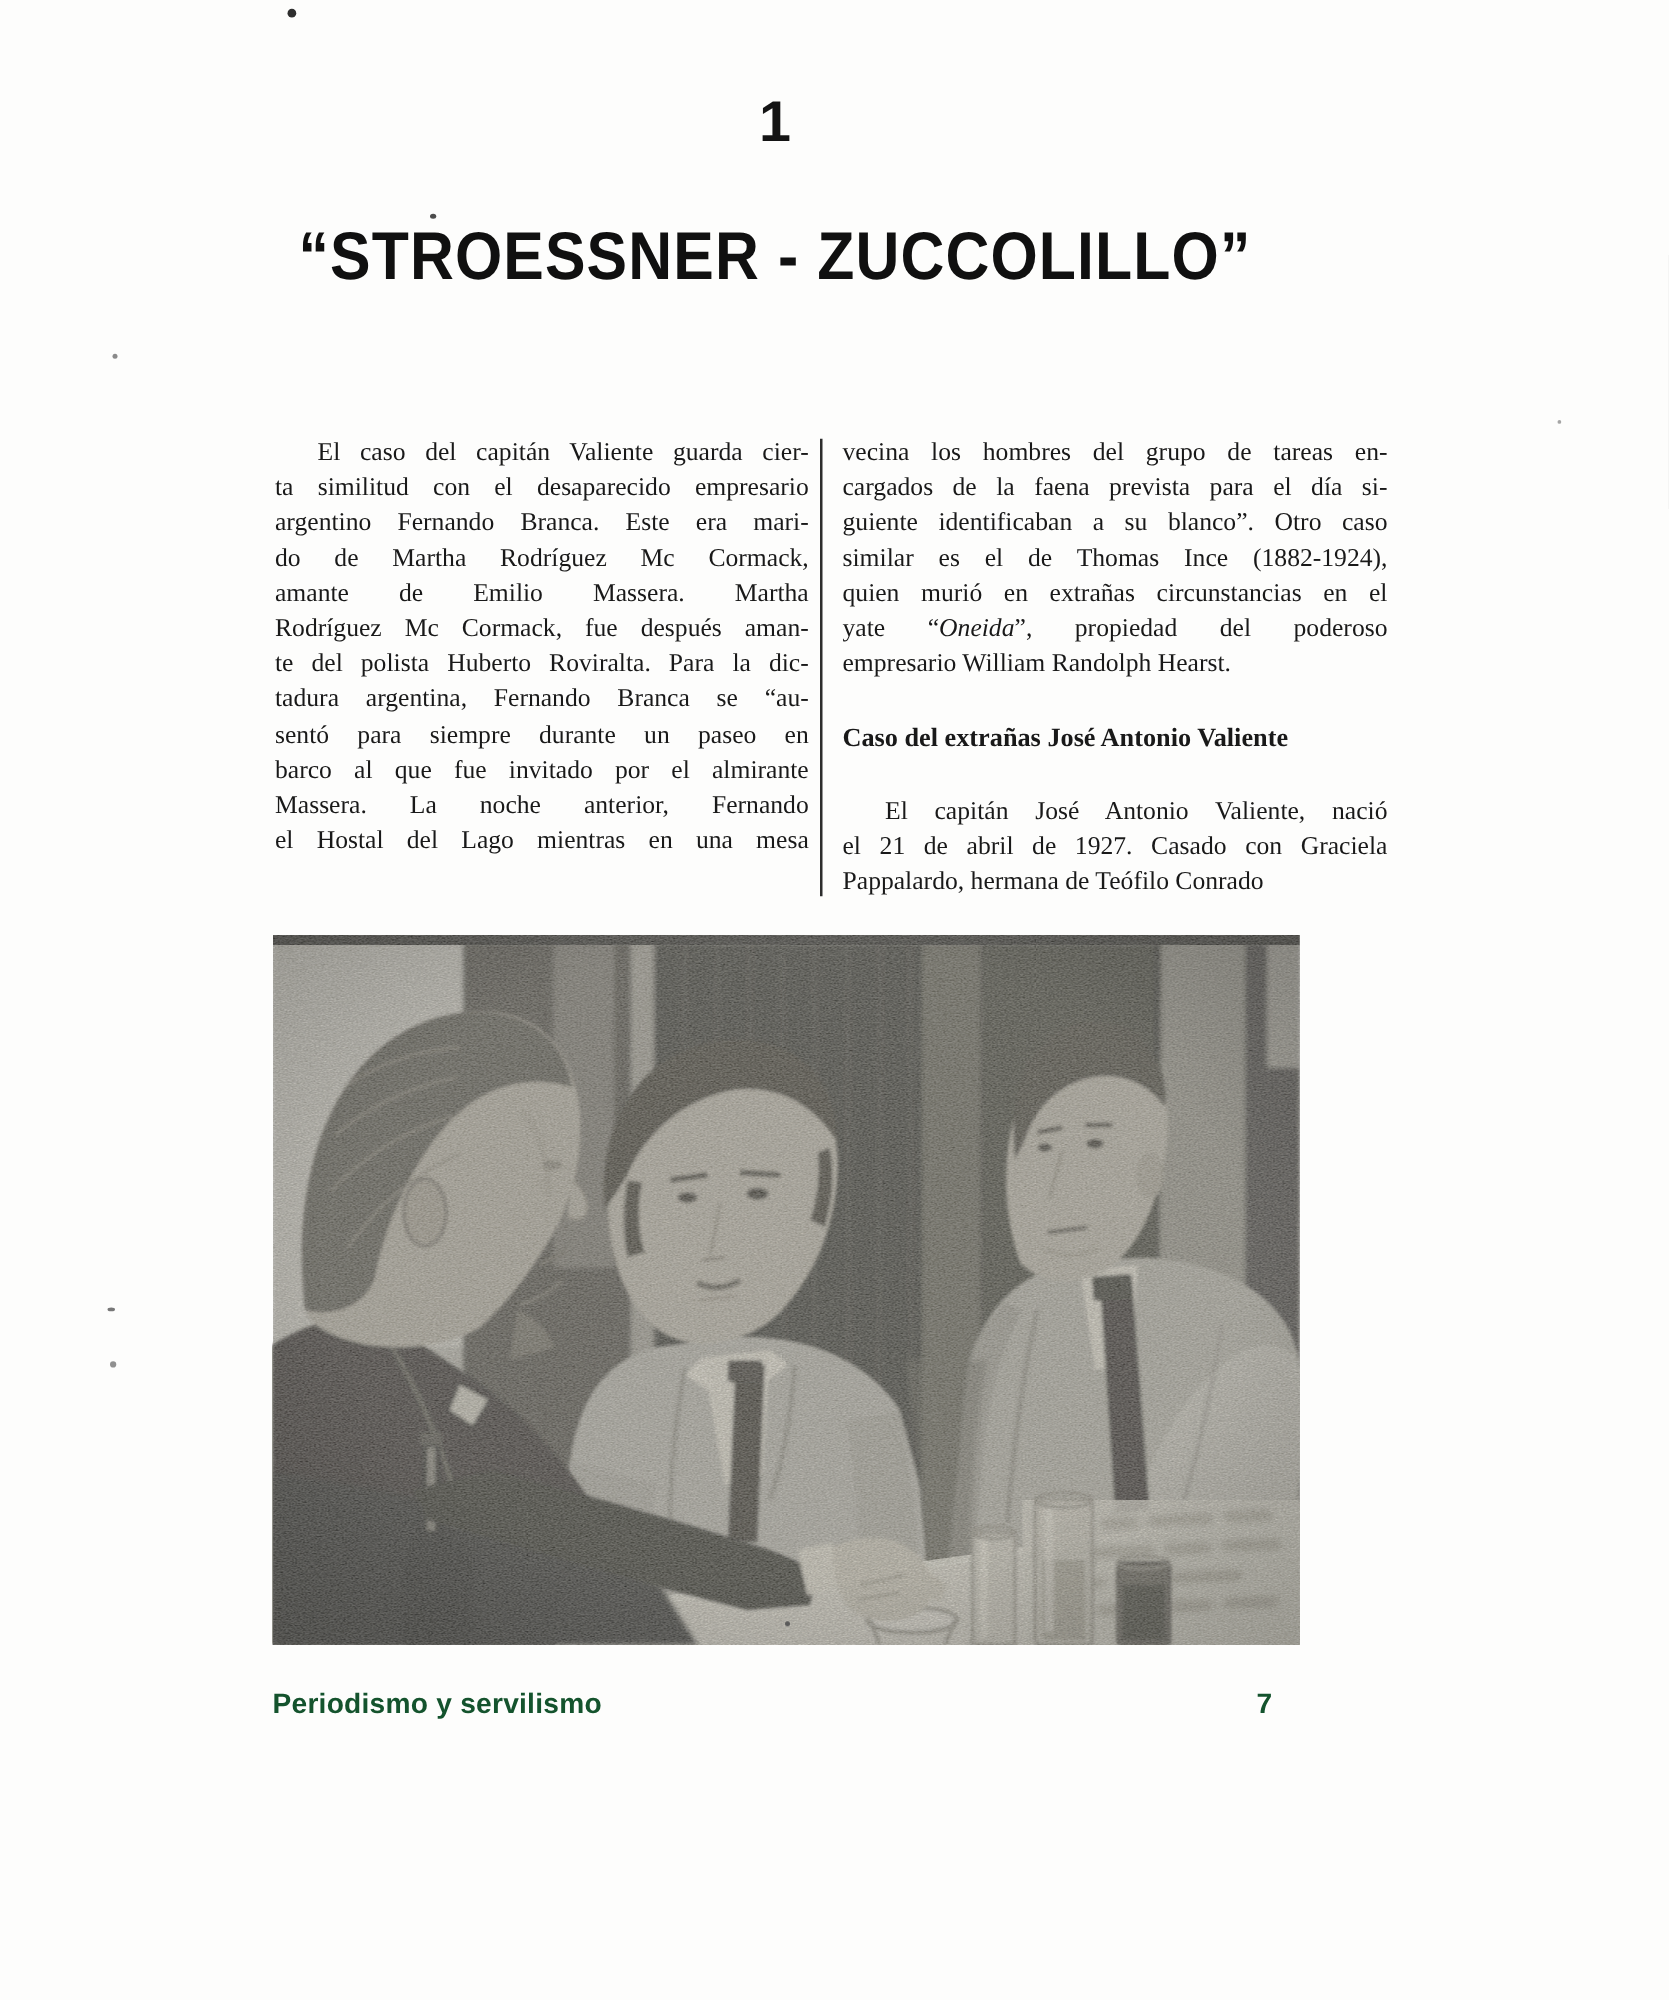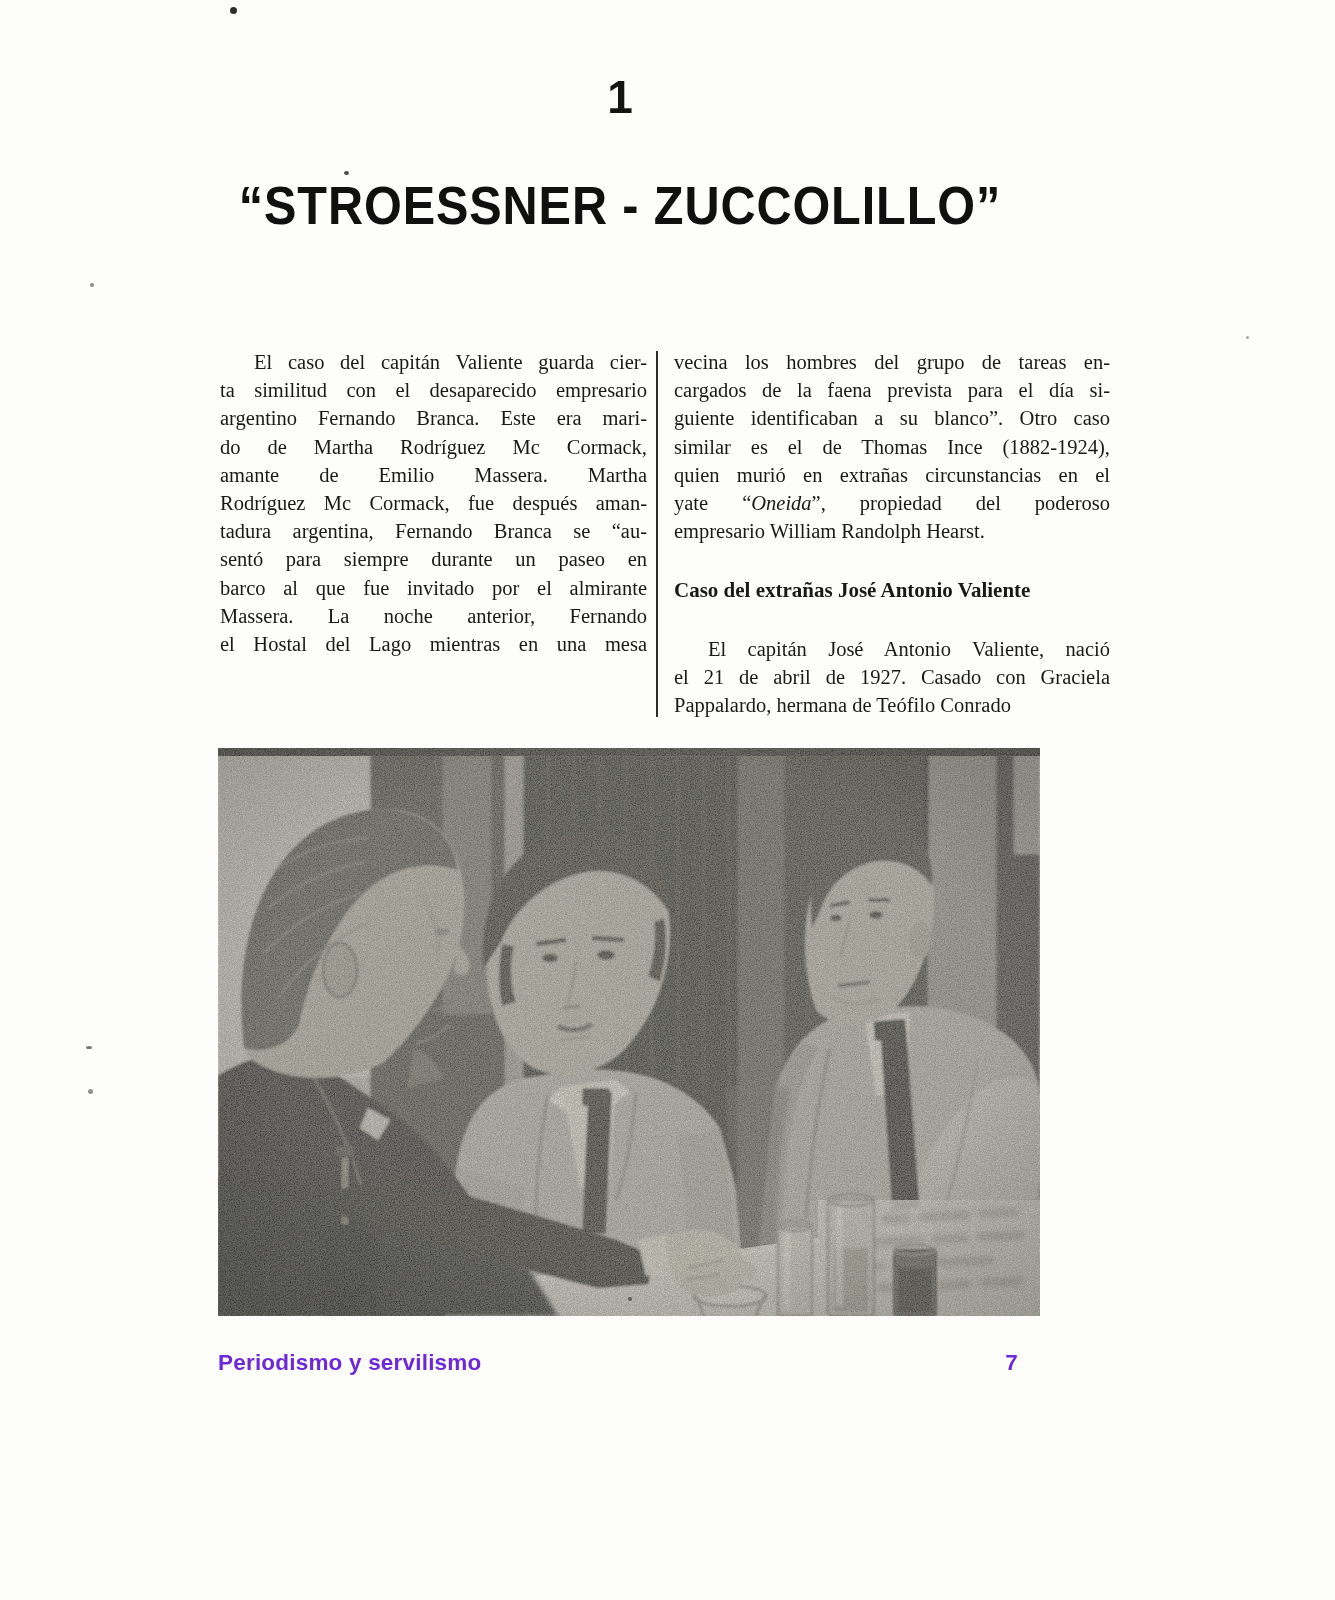--- a/index.html
+++ b/index.html
@@ -37,21 +37,21 @@
   }
   .photo{
     position:absolute; left:218px; top:748px; width:822px; height:568px;
     filter:contrast(1.03);
   }
   .photo svg{display:block; width:100%; height:100%;}
   .footer{
     position:absolute; left:218px; top:1350px; width:800px;
     display:flex; justify-content:space-between; align-items:flex-end;
     font-family:"Liberation Sans", sans-serif; font-weight:700;
-    font-size:22.5px; color:#6d28d9; letter-spacing:.2px;
+    font-size:22.5px; color:#14532d; letter-spacing:.2px;
   }
   .speck{position:absolute; border-radius:50%;}
   .s1{left:230px; top:7px;  width:7px; height:7px; background:#2e2e2e;}
   .s2{left:90px;  top:283px; width:4px; height:4px; background:#8a8a8a;}
   .s3{left:344px; top:171px; width:5px; height:4px; background:#4c4c4c;}
   .s4{left:86px;  top:1046px; width:6px; height:3px; background:#777;}
   .s5{left:88px;  top:1089px; width:5px; height:5px; background:#909090;}
   .s6{left:1246px;top:336px; width:3px; height:3px; background:#a5a5a5;}
   .s7{left:628px; top:1297px; width:4px; height:4px; background:#5a5a5a;}
 </style>
@@ -65,20 +65,21 @@
   <h1 class="title">“STROESSNER - ZUCCOLILLO”</h1>
 
   <div class="cols">
     <div class="col-left">
       <div class="line indent">El caso del capitán Valiente guarda cier-</div>
       <div class="line">ta similitud con el desaparecido empresario</div>
       <div class="line">argentino Fernando Branca. Este era mari-</div>
       <div class="line">do de Martha Rodríguez Mc Cormack,</div>
       <div class="line">amante de Emilio Massera. Martha</div>
       <div class="line">Rodríguez Mc Cormack, fue después aman-</div>
+      <div class="line">te del polista Huberto Roviralta. Para la dic-</div>
       <div class="line">tadura argentina, Fernando Branca se “au-</div>
       <div class="line">sentó para siempre durante un paseo en</div>
       <div class="line">barco al que fue invitado por el almirante</div>
       <div class="line">Massera. La noche anterior, Fernando</div>
       <div class="line">el Hostal del Lago mientras en una mesa</div>
     </div>
 
     <div class="divider"></div>
 
     <div class="col-right">

